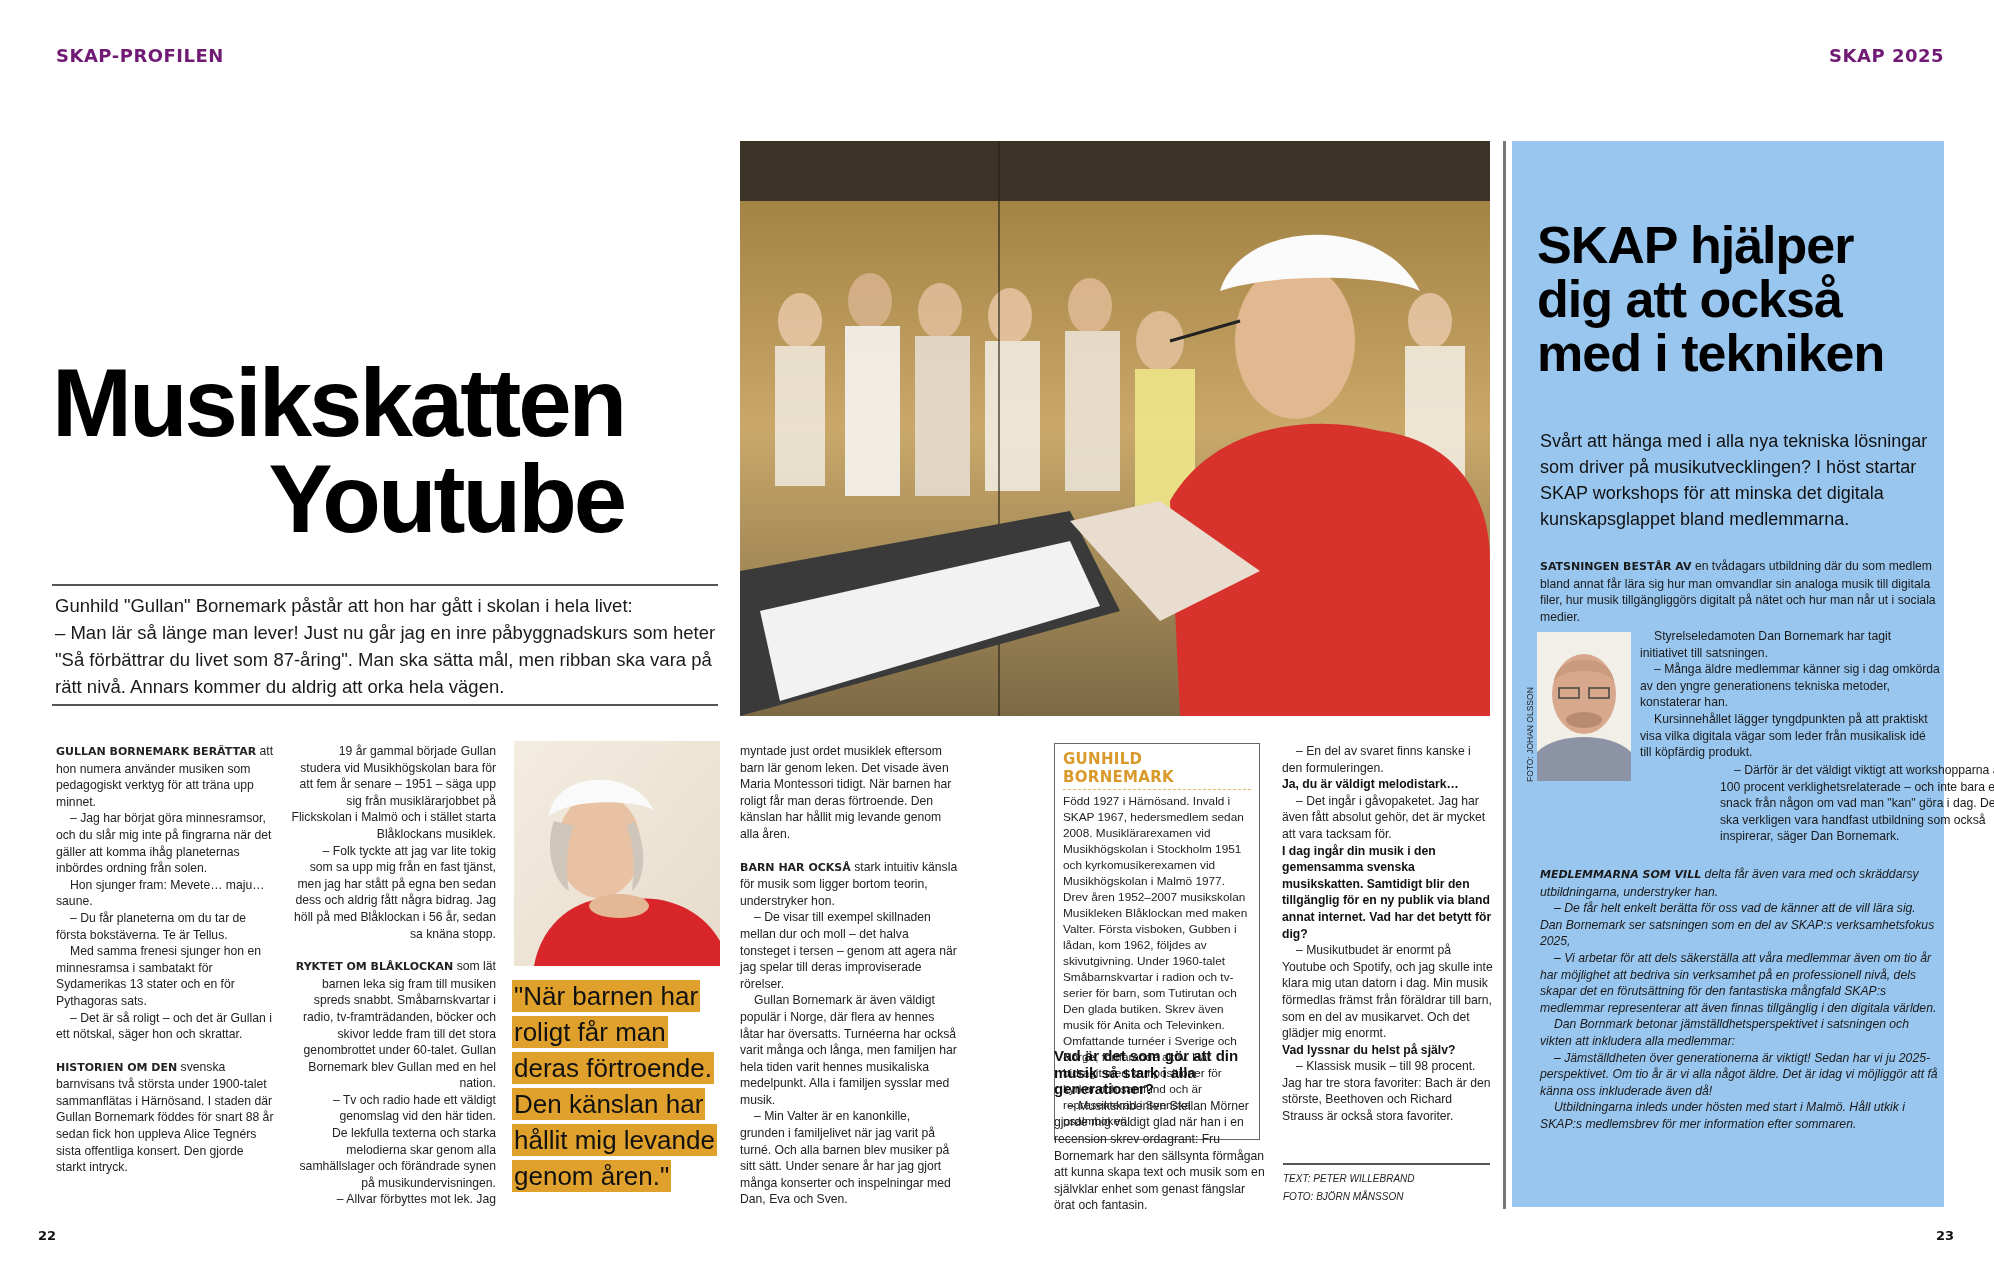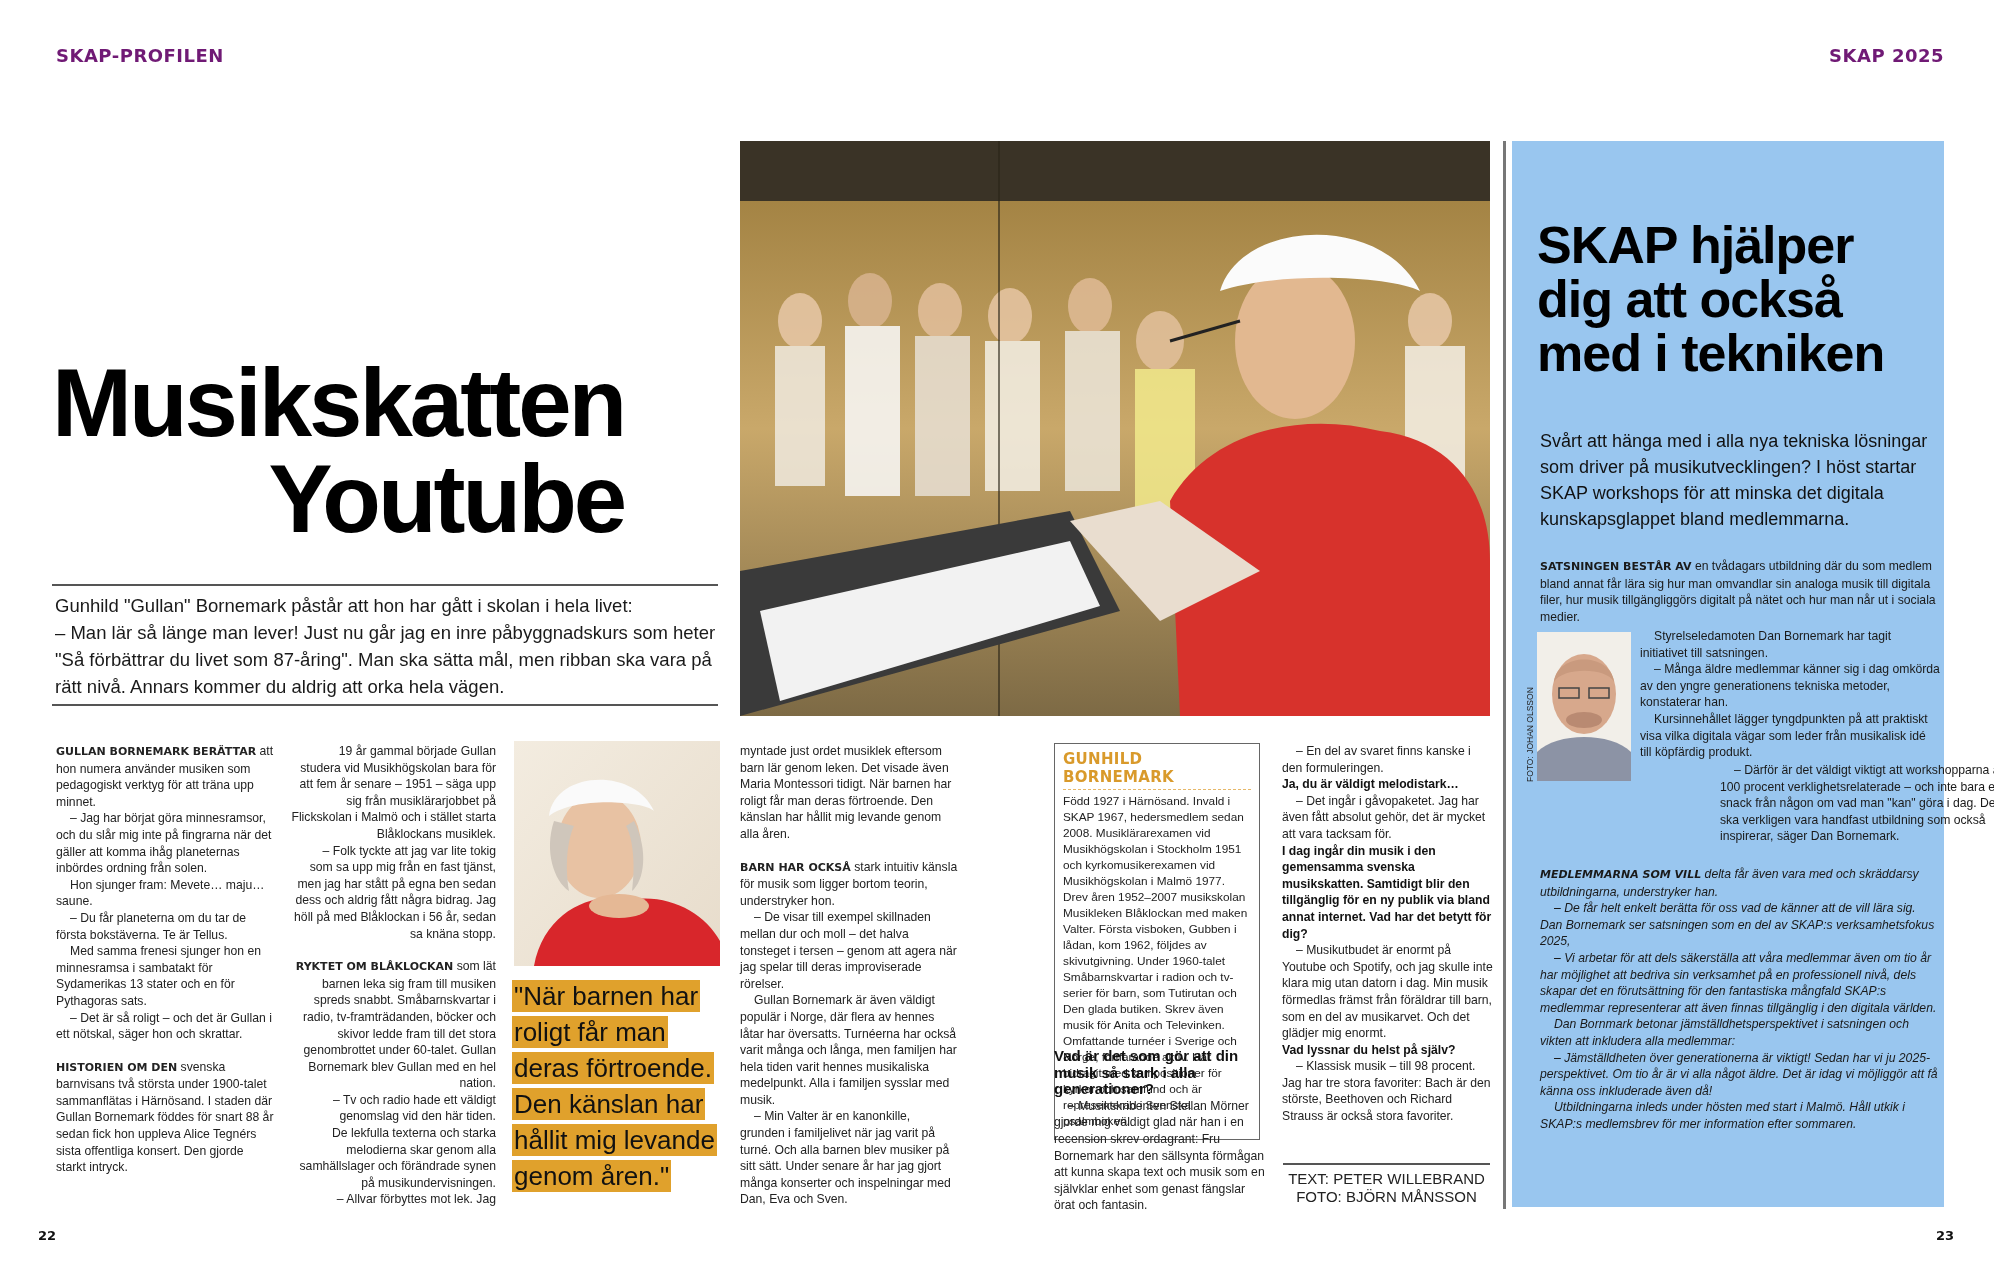--- a/index.html
+++ b/index.html
@@ -25,21 +25,21 @@
   .factbox h3 { font-family: "DejaVu Sans", sans-serif; font-weight: bold; font-size: 15px; color: #d99a2b; padding-bottom: 3px; border-bottom: 1px dashed #e6b86a; margin-bottom: 3px; letter-spacing: 0.3px; }
   .factbox p { font-size: 11.8px; line-height: 16px; color: #222; }
   .vline { left: 1503px; top: 141px; width: 3px; height: 1068px; background: #777; }
   .bluebox { left: 1512px; top: 141px; width: 432px; height: 1066px; background: #99c6ef; }
   .blue-title { left: 1537px; top: 218px; width: 400px; font-weight: bold; font-size: 52px; line-height: 54px; color: #000; letter-spacing: -1px; }
   .blue-intro { left: 1540px; top: 428px; width: 400px; font-size: 18px; line-height: 26px; color: #111; }
   .blue-body { font-size: 12.2px; line-height: 16.6px; color: #1a1a1a; }
   .blue-body p.ind { text-indent: 14px; }
   .portrait { left: 1537px; top: 632px; width: 94px; height: 149px; overflow: hidden; }
   .photo-credit-vert { left: 1508px; top: 700px; transform: rotate(-90deg); transform-origin: left top; font-size: 8.5px; color: #222; white-space: nowrap; }
-  .byline { font-size: 15px; line-height: 18px; text-align: center; color: #222; }
+  .byline { font-size: 10px; line-height: 18px; text-align: left; color: #222; font-style: italic; }
 </style>
 </head>
 <body>
 
 <div class="abs section-label" style="left:56px; top:45px;">SKAP-PROFILEN</div>
 <div class="abs section-label" style="right:50px; top:45px;">SKAP 2025</div>
 
 <div class="abs main-title" style="left:52px; top:355px;">
   <div>Musikskatten</div>
   <div>Youtube</div>

